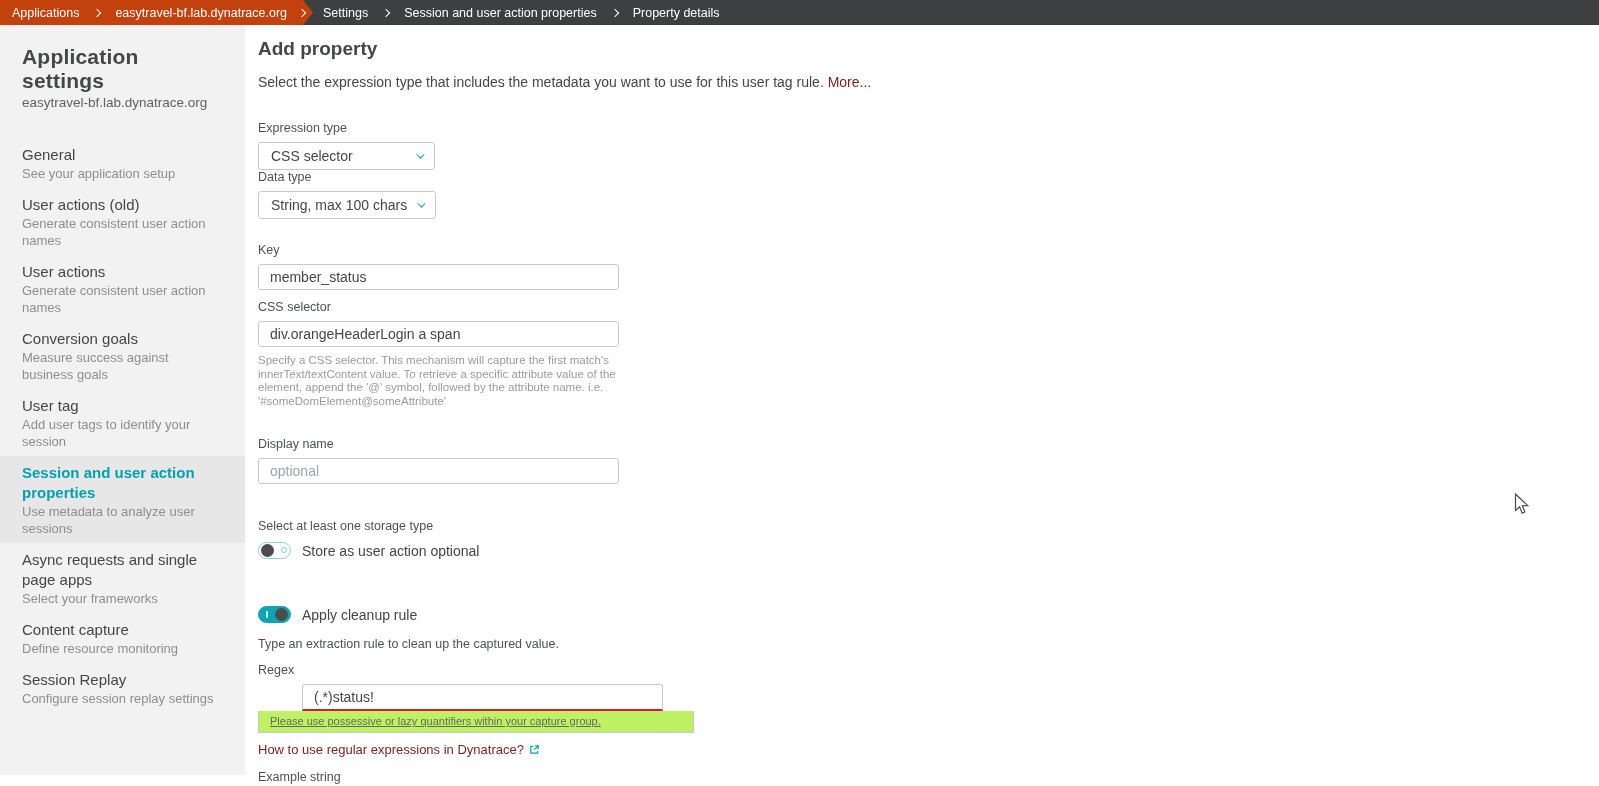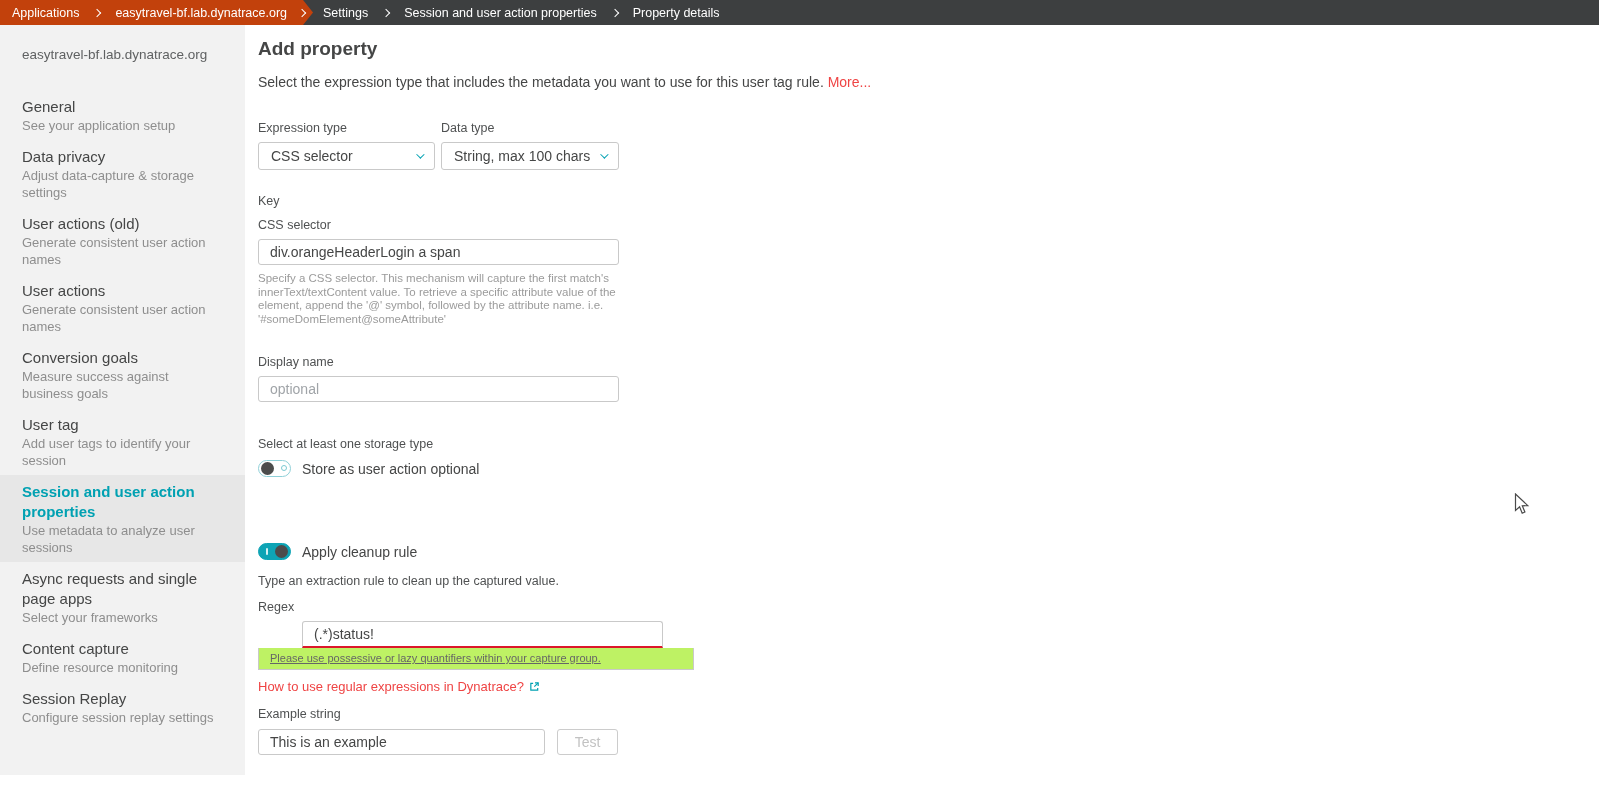--- a/index.html
+++ b/index.html
@@ -27,21 +27,21 @@
   .nav-item { padding:7px 22px 6px; cursor:pointer; }
   .nav-item.active { background:#e7e7e7; }
   .nav-title { font-size:15px; line-height:20px; color:#454646; }
   .nav-item.active .nav-title { color:#00a1b2; font-weight:700; }
   .nav-sub { font-size:13px; line-height:17px; color:#8e8e8e; }
 
   
   .main { flex:1; padding:13px 0 0 13px; position:relative; }
   h1.page-title { font-size:19px; font-weight:600; color:#454646; }
   .intro { margin-top:14px; font-size:14px; }
-  a.link { color:#ef4444; text-decoration:none; cursor:pointer; }
+  a.link { color:#7f1d1d; text-decoration:none; cursor:pointer; }
 
   .field-label { font-size:12.5px; color:#4f5152; margin-bottom:7px; }
   .row { display:flex; }
 
   .select { width:177px; height:28px; border:1px solid #c9c9c9; border-radius:3px;
     background:#fff; display:flex; align-items:center; justify-content:space-between;
     padding:0 12px; font-size:14px; cursor:pointer; }
   .select.wide { width:178px; }
   .chev-down { width:6px; height:6px; border-right:1.5px solid #00a1b2;
     border-bottom:1.5px solid #00a1b2; transform:rotate(45deg) translateY(-2px); }
@@ -102,29 +102,26 @@
   <span class="crumb">Settings</span>
   <span class="crumb-sep"></span>
   <span class="crumb">Session and user action properties</span>
   <span class="crumb-sep"></span>
   <span class="crumb">Property details</span>
 </div>
 
 <div class="layout">
 
   <div class="sidebar">
+    <div class="sb-title">Application settings</div>
     <div class="sb-subtitle">easytravel-bf.lab.dynatrace.org</div>
     <div class="nav">
       <div class="nav-item">
         <div class="nav-title">General</div>
         <div class="nav-sub">See your application setup</div>
-      </div>
-      <div class="nav-item">
-        <div class="nav-title">Data privacy</div>
-        <div class="nav-sub">Adjust data-capture &amp; storage settings</div>
       </div>
       <div class="nav-item">
         <div class="nav-title">User actions (old)</div>
         <div class="nav-sub">Generate consistent user action names</div>
       </div>
       <div class="nav-item">
         <div class="nav-title">User actions</div>
         <div class="nav-sub">Generate consistent user action names</div>
       </div>
       <div class="nav-item">
@@ -159,39 +156,40 @@
     </div>
   </div>
 
   <div class="main">
     <h1 class="page-title">Add property</h1>
     <div class="intro">
       <span>Select the expression type that includes the metadata you want to use for this user tag rule.</span>
       <a class="link">More...</a>
     </div>
 
-    <div class="row" style="margin-top:31px;">
+    <div class="row" style="margin-top:31px;flex-direction:column;">
       <div style="margin-right:6px;">
         <div class="field-label">Expression type</div>
         <div class="select">
           <span>CSS selector</span>
           <span class="chev-down"></span>
         </div>
       </div>
       <div>
         <div class="field-label">Data type</div>
         <div class="select wide">
           <span>String, max 100 chars</span>
           <span class="chev-down"></span>
         </div>
       </div>
     </div>
 
     <div class="section-gap-sm">
       <div class="field-label">Key</div>
+      <input class="text" type="text" value="member_status" style="">
     </div>
 
     <div style="margin-top:10px;">
       <div class="field-label">CSS selector</div>
       <input class="text" type="text" value="div.orangeHeaderLogin a span" style="">
       <div class="help-text">Specify a CSS selector. This mechanism will capture the first match's innerText/textContent value. To retrieve a specific attribute value of the element, append the '@' symbol, followed by the attribute name. i.e. '#someDomElement@someAttribute'</div>
     </div>
 
     <div class="section-gap-md">
       <div class="field-label">Display name</div>
@@ -203,21 +201,21 @@
       <div class="toggle-row">
         <div class="toggle">
           <span class="knob"></span>
           <span class="ring"></span>
 
         </div>
         <span class="toggle-label">Store as user action optional</span>
       </div>
     </div>
 
-    <div class="toggle-row" style="margin-top:66px;align-items:flex-end;">
+    <div class="toggle-row" style="margin-top:47px;align-items:flex-end;">
       <div class="toggle on">
         <span class="knob"></span>
 
         <span class="bar"></span>
       </div>
       <span class="toggle-label">Apply cleanup rule</span>
     </div>
     <div class="cleanup-desc">Type an extraction rule to clean up the captured value.</div>
 
     <div style="margin-top:12px;">

